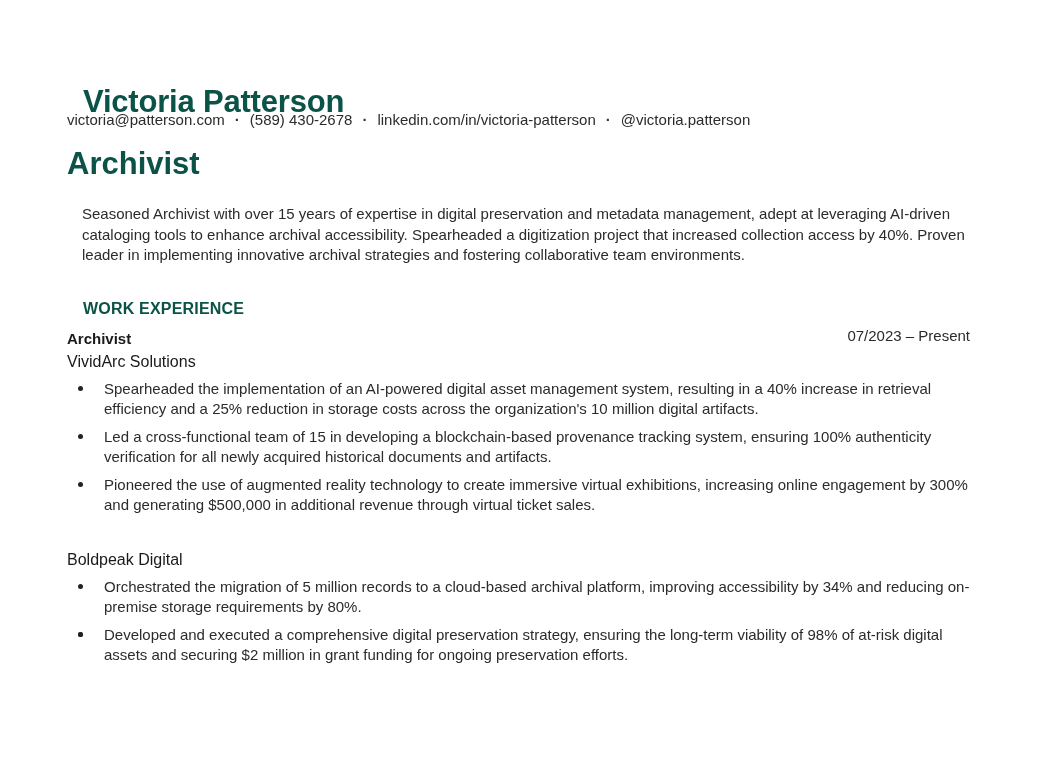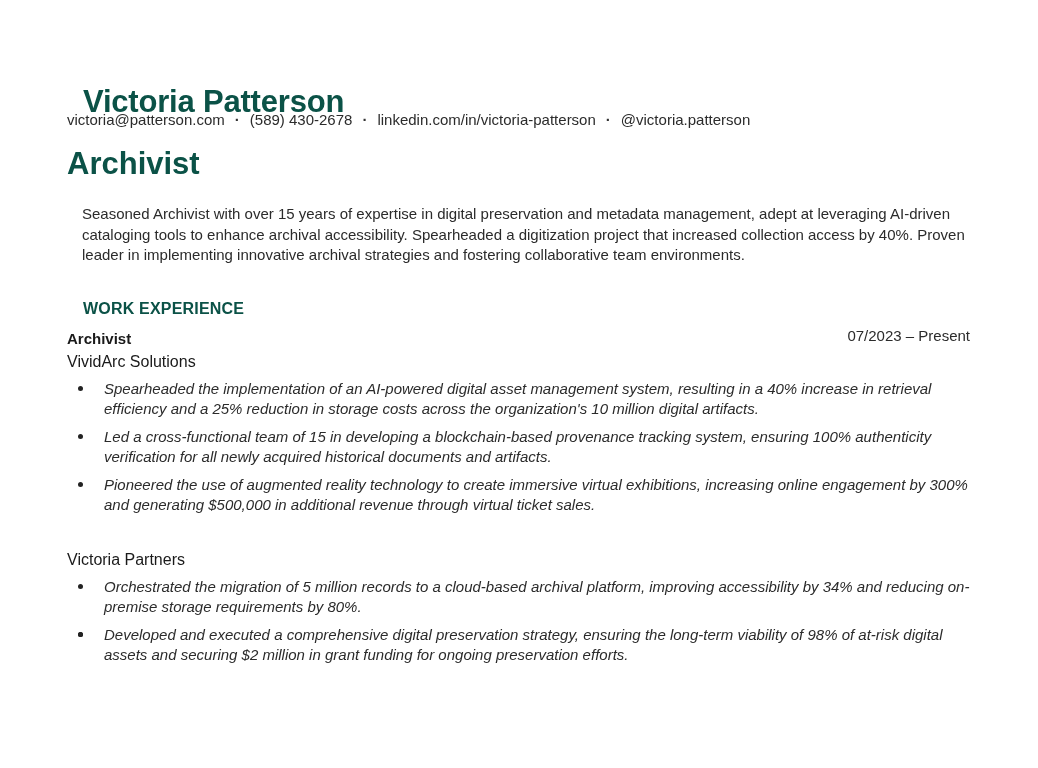--- a/index.html
+++ b/index.html
@@ -106,21 +106,20 @@
     .job-company {
       font-size: 16px;
       color: #1a1a1a;
       line-height: 20px;
       margin-top: 0;
     }
     .bullets {
       list-style: none;
       margin: 7px 0 0 0;
       padding: 0;
-      font-style: italic;
     }
     .bullets li {
       position: relative;
       padding-left: 37px;
       font-size: 15px;
       line-height: 19.5px;
       color: #2b2b2b;
       margin-bottom: 9px;
     }
     .bullets li .dot {
@@ -157,21 +156,21 @@
     </div>
     <div class="job-company">VividArc Solutions</div>
     <ul class="bullets">
       <li><span class="dot"></span><span>Spearheaded the implementation of an AI-powered digital asset management system, resulting in a 40% increase in retrieval efficiency and a 25% reduction in storage costs across the organization's 10 million digital artifacts.</span></li>
       <li><span class="dot"></span><span>Led a cross-functional team of 15 in developing a blockchain-based provenance tracking system, ensuring 100% authenticity verification for all newly acquired historical documents and artifacts.</span></li>
       <li><span class="dot"></span><span>Pioneered the use of augmented reality technology to create immersive virtual exhibitions, increasing online engagement by 300% and generating $500,000 in additional revenue through virtual ticket sales.</span></li>
     </ul>
   </div>
 
   <div class="job" style="top: 550px;">
-    <div class="job-company">Victoria Partners</div>
+    <div class="job-company">Boldpeak Digital</div>
     <ul class="bullets">
       <li><span class="dot"></span><span>Orchestrated the migration of 5 million records to a cloud-based archival platform, improving accessibility by 34% and reducing on-premise storage requirements by 80%.</span></li>
       <li><span class="dot"></span></li>
       <li><span class="dot"></span><span>Developed and executed a comprehensive digital preservation strategy, ensuring the long-term viability of 98% of at-risk digital assets and securing $2 million in grant funding for ongoing preservation efforts.</span></li>
     </ul>
   </div>
 
 </div>
 
 </body></html>

